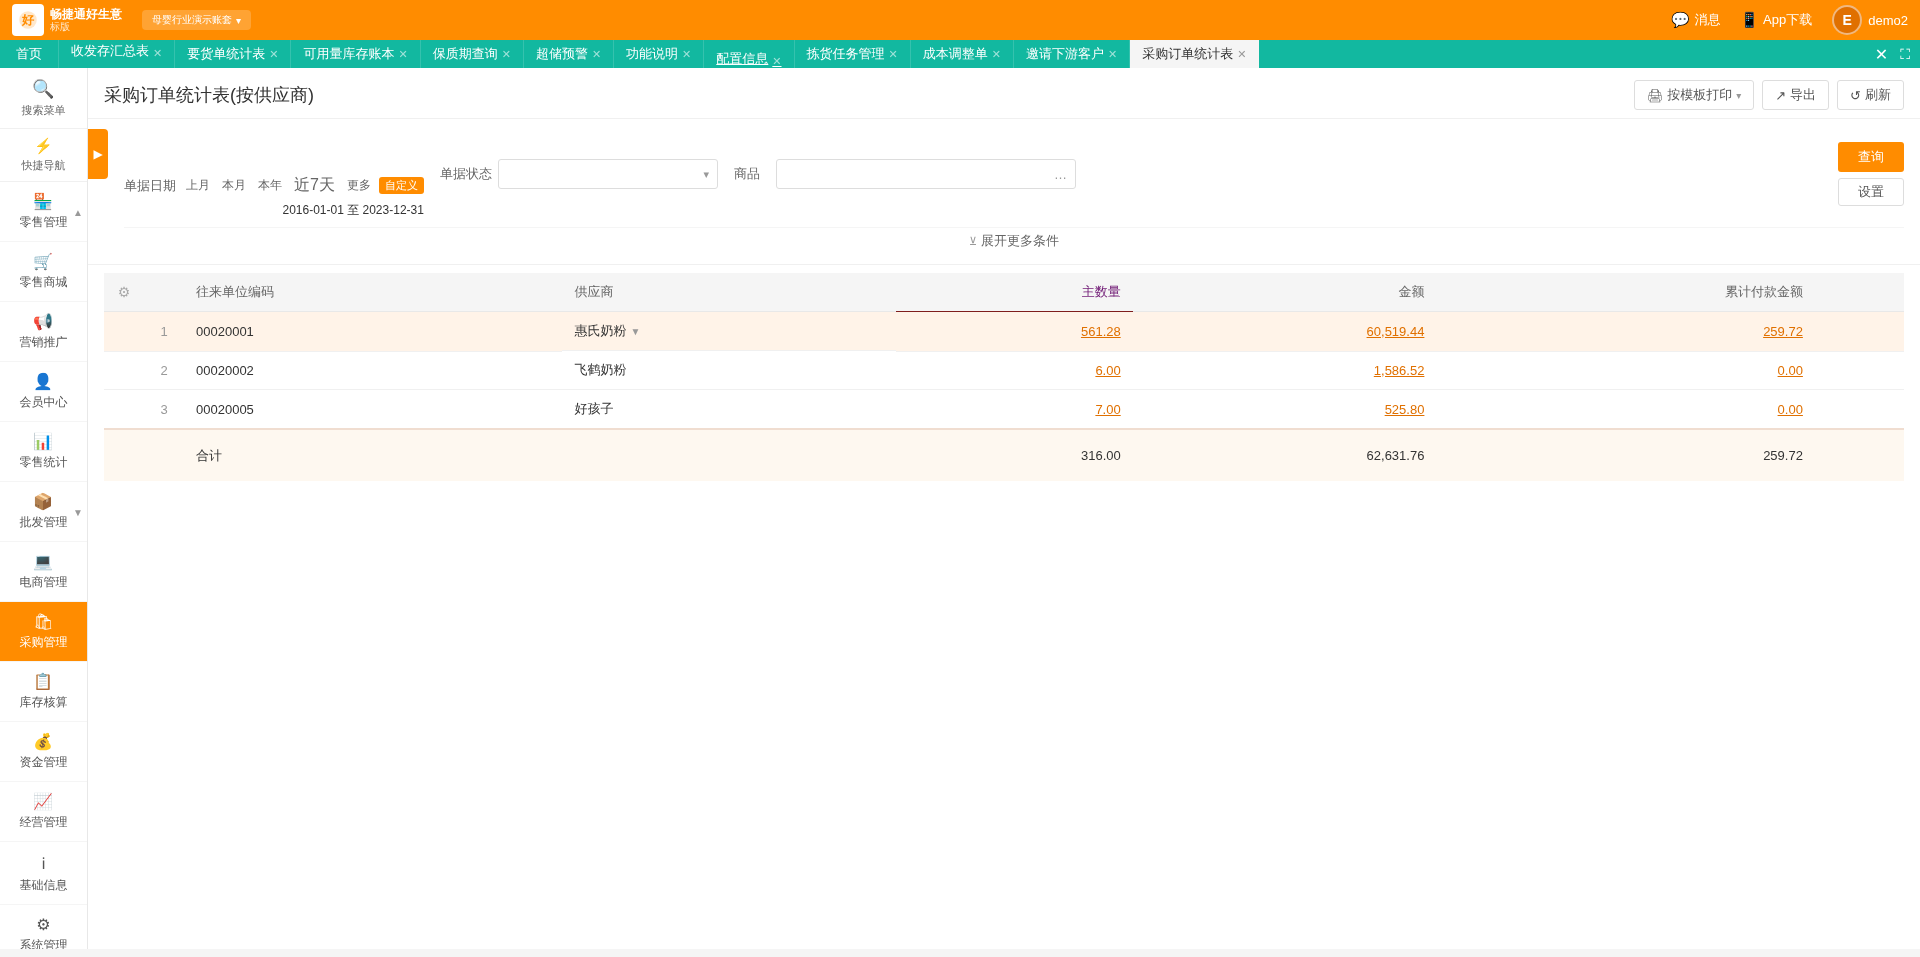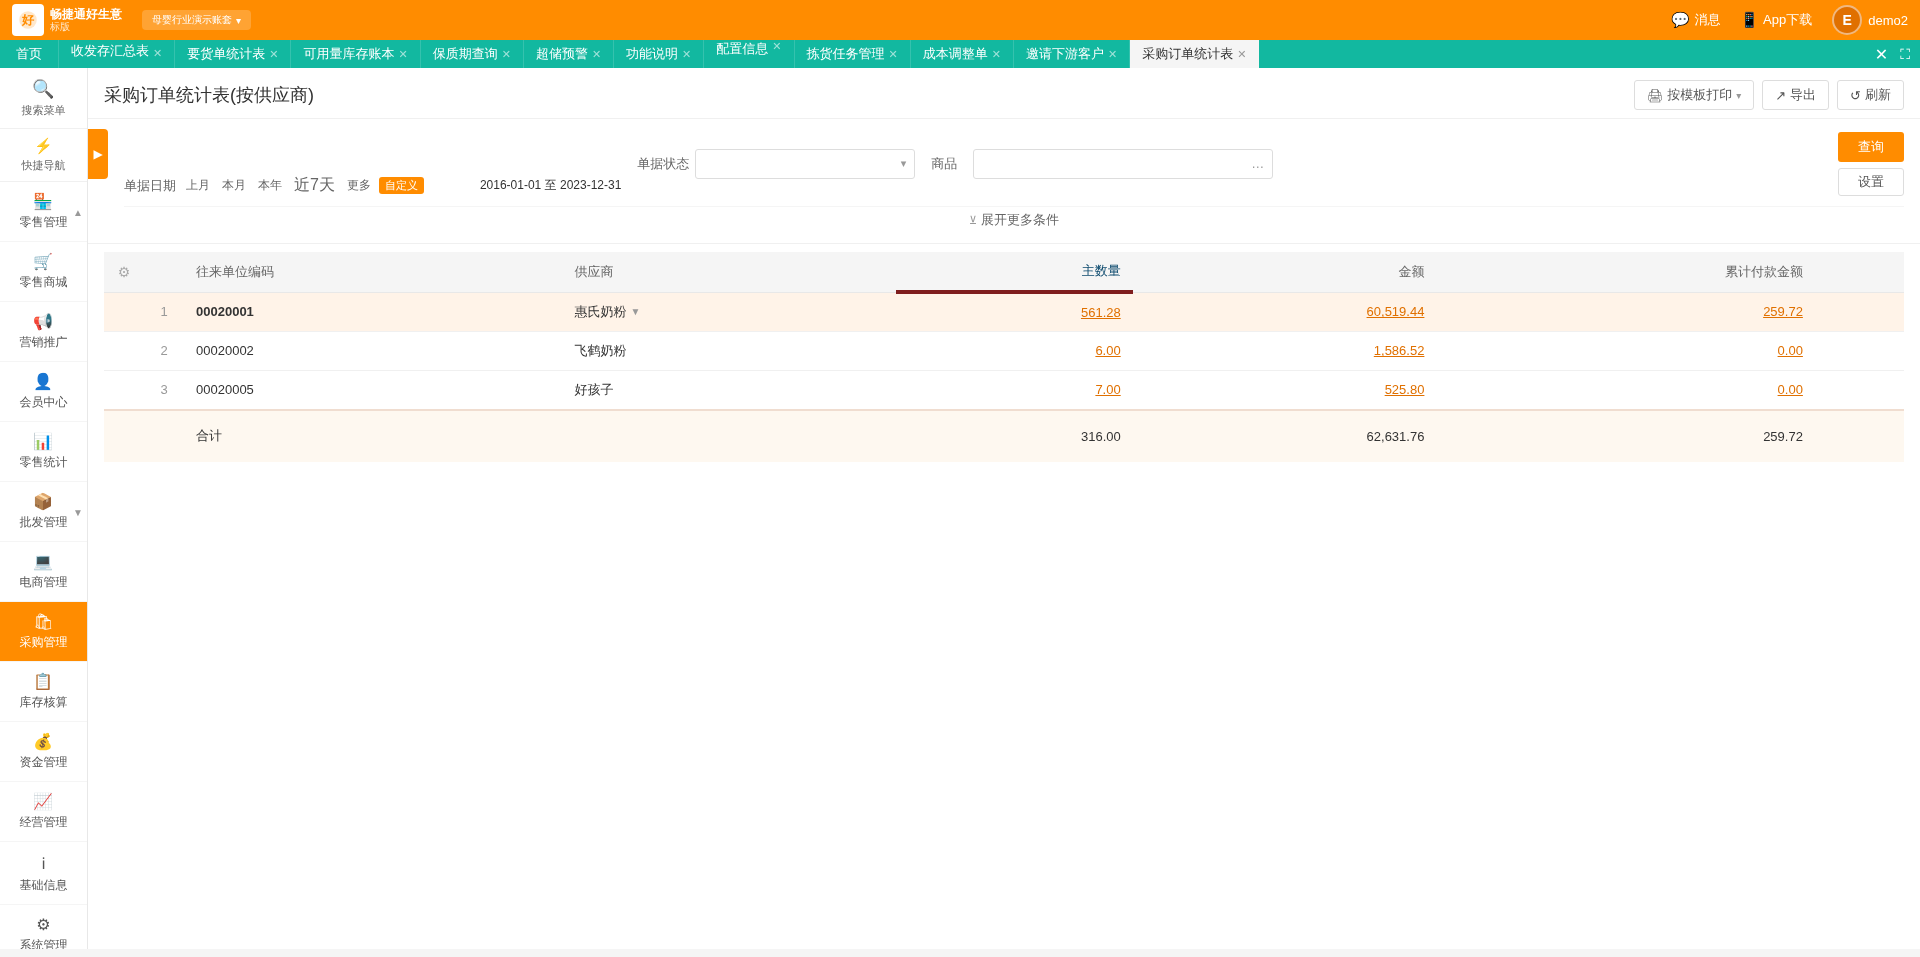--- a/index.html
+++ b/index.html
@@ -67,21 +67,21 @@
     <span style="font-size:11px; color:rgba(255,255,255,0.6); cursor:pointer;">✕</span>
   </div>
   <div style="display:flex; align-items:center; padding:0 12px; color:white; font-size:13px; cursor:pointer; border-right:1px solid rgba(255,255,255,0.15); gap:4px;">
     <span>超储预警</span>
     <span style="font-size:11px; color:rgba(255,255,255,0.6); cursor:pointer;">✕</span>
   </div>
   <div style="display:flex; align-items:center; padding:0 12px; color:white; font-size:13px; cursor:pointer; border-right:1px solid rgba(255,255,255,0.15); gap:4px;">
     <span>功能说明</span>
     <span style="font-size:11px; color:rgba(255,255,255,0.6); cursor:pointer;">✕</span>
   </div>
-  <div style="display:flex; align-items:flex-start; padding:0 12px; color:white; font-size:13px; cursor:pointer; border-right:1px solid rgba(255,255,255,0.15); gap:4px;">
+  <div style="display:flex; align-items:flex-end; padding:0 12px; color:white; font-size:13px; cursor:pointer; border-right:1px solid rgba(255,255,255,0.15); gap:4px;text-decoration:underline;">
     <span>配置信息</span>
     <span style="font-size:11px; color:rgba(255,255,255,0.6); cursor:pointer;">✕</span>
   </div>
   <div style="display:flex; align-items:center; padding:0 12px; color:white; font-size:13px; cursor:pointer; border-right:1px solid rgba(255,255,255,0.15); gap:4px;">
     <span>拣货任务管理</span>
     <span style="font-size:11px; color:rgba(255,255,255,0.6); cursor:pointer;">✕</span>
   </div>
   <div style="display:flex; align-items:center; padding:0 12px; color:white; font-size:13px; cursor:pointer; border-right:1px solid rgba(255,255,255,0.15); gap:4px;">
     <span>成本调整单</span>
     <span style="font-size:11px; color:rgba(255,255,255,0.6); cursor:pointer;">✕</span>
@@ -190,21 +190,21 @@
       </div>
     </div>
 
     <div style="background:white; border-bottom:1px solid #f0f0f0; display:flex; align-items:flex-start;">
       <button style="background:#ff8c00; border:none; color:white; width:20px; min-height:50px; cursor:pointer; display:flex; align-items:center; justify-content:center; font-size:12px; flex-shrink:0; margin-top:10px; border-radius:0 4px 4px 0;">▶</button>
 
       <div style="flex:1; padding:10px 16px;">
 
         <div style="display:flex; align-items:center; gap:16px; margin-bottom:8px; flex-wrap:wrap;">
 
-          <div style="display:flex; align-items:center; gap:4px;margin-top:44px;">
+          <div style="display:flex; align-items:flex-end; flex-direction:column; gap:4px;margin-top:44px;">
             <div style="display:flex; align-items:center; gap:6px;">
               <span style="color:#666; font-size:13px; white-space:nowrap;">单据日期</span>
               <div style="display:flex; gap:4px; align-items:center;">
                 <span style="color:#666; font-size:12px; cursor:pointer; padding:2px 4px;">上月</span>
                 <span style="color:#666; font-size:12px; cursor:pointer; padding:2px 4px;">本月</span>
                 <span style="color:#666; font-size:12px; cursor:pointer; padding:2px 4px;">本年</span>
                 <span style="color:#666; font-size:16px; cursor:pointer; padding:2px 4px;">近7天</span>
                 <span style="color:#666; font-size:12px; cursor:pointer; padding:2px 4px;">更多</span>
                 <span style="background:#ff8c00; color:white; border-radius:3px; padding:1px 6px; font-size:11px; cursor:pointer;">自定义</span>
               </div>
@@ -254,38 +254,38 @@
         <thead>
           <tr style="background:#f5f5f5;">
             <th style="padding:10px 12px; text-align:center; font-weight:normal; color:#aaa; font-size:14px; border-bottom:1px solid #e8e8e8; width:40px; cursor:pointer;">⚙</th>
             <th style="padding:10px 12px; text-align:center; font-weight:normal; color:#666; font-size:13px; border-bottom:1px solid #e8e8e8; width:40px;"></th>
             <th style="padding:10px 12px; text-align:left; font-weight:normal; color:#666; font-size:13px; border-bottom:1px solid #e8e8e8;">
               <span>往来单位编码</span>
             </th>
             <th style="padding:10px 12px; text-align:left; font-weight:normal; color:#666; font-size:13px; border-bottom:1px solid #e8e8e8;">
               <span>供应商</span>
             </th>
-            <th style="padding:10px 12px; text-align:right; font-weight:normal; color:#0c4a6e; font-size:13px; border-bottom:4px solid #7f1d1d;">
+            <th style="padding:10px 12px; text-align:right; font-weight:normal; color:#701a75; font-size:13px; border-bottom:1px solid #7f1d1d;">
               <span>主数量</span>
             </th>
             <th style="padding:10px 12px; text-align:right; font-weight:normal; color:#666; font-size:13px; border-bottom:1px solid #e8e8e8;">
               <span>金额</span>
             </th>
             <th style="padding:10px 12px; text-align:right; font-weight:normal; color:#666; font-size:13px; border-bottom:1px solid #e8e8e8;">
               <span>累计付款金额</span>
             </th>
             <th style="padding:10px 12px; border-bottom:1px solid #e8e8e8; flex:1;"></th>
           </tr>
         </thead>
         <tbody>
 
           <tr style="background:#fff3e8;">
             <td style="padding:10px 12px; text-align:center; border-bottom:1px solid #f0f0f0;"></td>
             <td style="padding:10px 12px; text-align:center; color:#999; border-bottom:1px solid #f0f0f0; font-size:13px;">1</td>
-            <td style="padding:10px 12px; border-bottom:1px solid #f0f0f0; font-size:13px;font-weight:bold;">00020001</td>
+            <td style="padding:10px 12px; border-bottom:1px solid #f0f0f0; font-size:13px;">00020001</td>
             <td style="padding:10px 12px; border-bottom:1px solid #f0f0f0; font-size:13px; display:flex; align-items:center; gap:4px;">
               惠氏奶粉
               <span style="color:#999; font-size:10px; cursor:pointer;">▼</span>
             </td>
             <td style="padding:10px 12px; text-align:right; border-bottom:1px solid #f0f0f0; font-size:13px; color:#e07000; text-decoration:underline; cursor:pointer;">561.28</td>
             <td style="padding:10px 12px; text-align:right; border-bottom:1px solid #f0f0f0; font-size:13px; color:#e07000; text-decoration:underline; cursor:pointer;">60,519.44</td>
             <td style="padding:10px 12px; text-align:right; border-bottom:1px solid #f0f0f0; font-size:13px; color:#e07000; text-decoration:underline; cursor:pointer;">259.72</td>
             <td style="padding:10px 12px; border-bottom:1px solid #f0f0f0;"></td>
           </tr>
 

